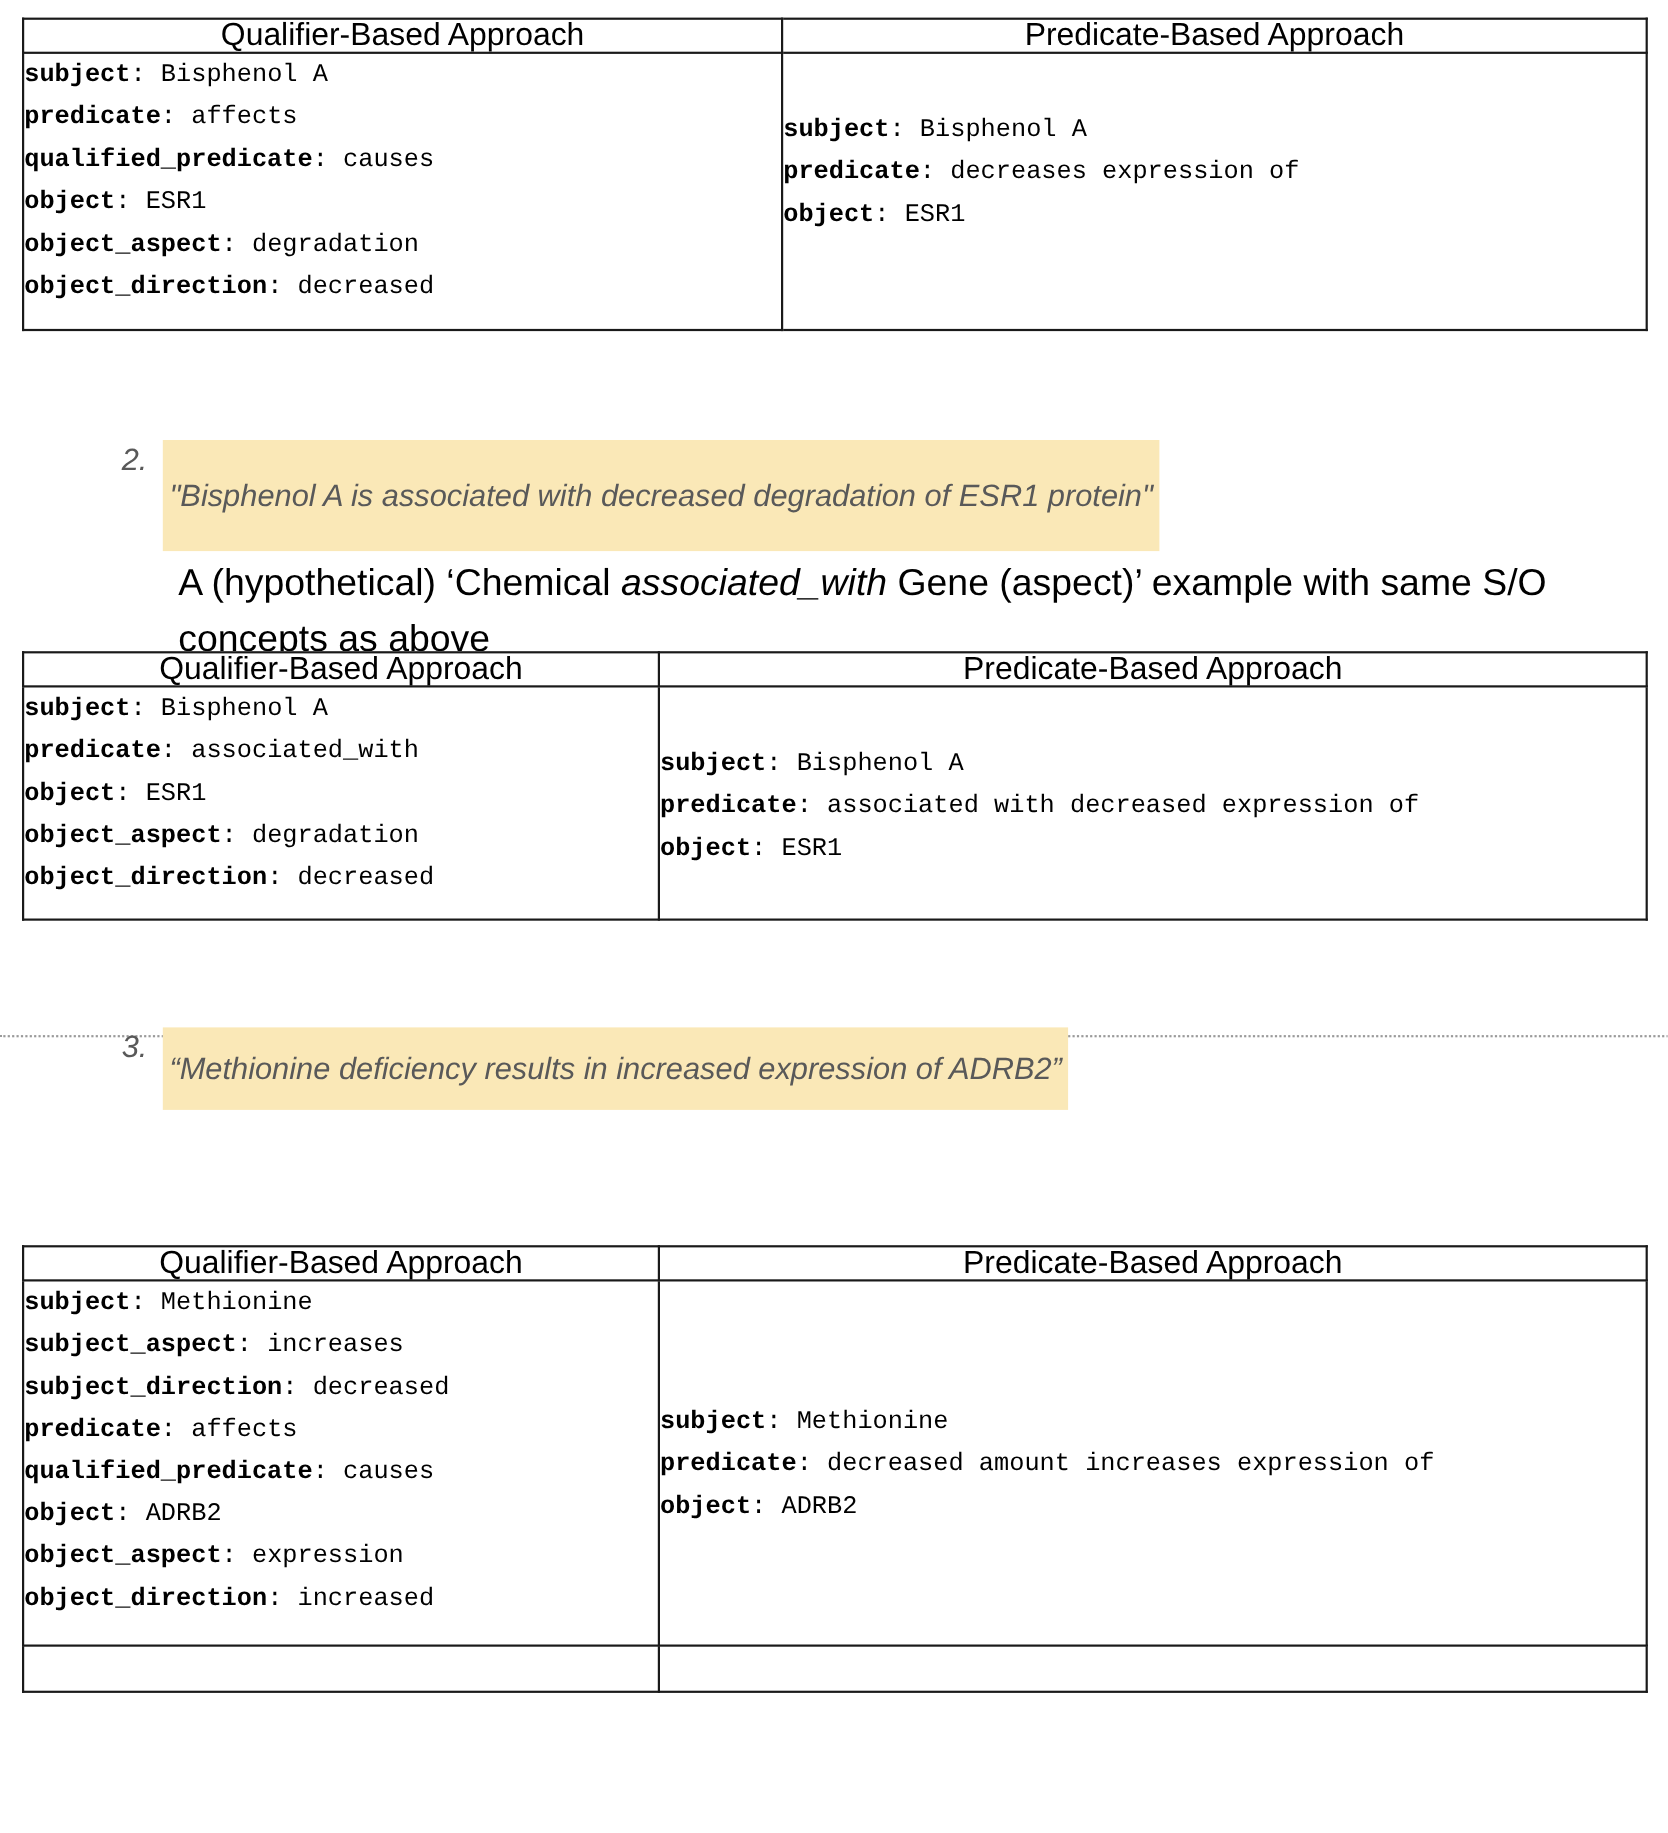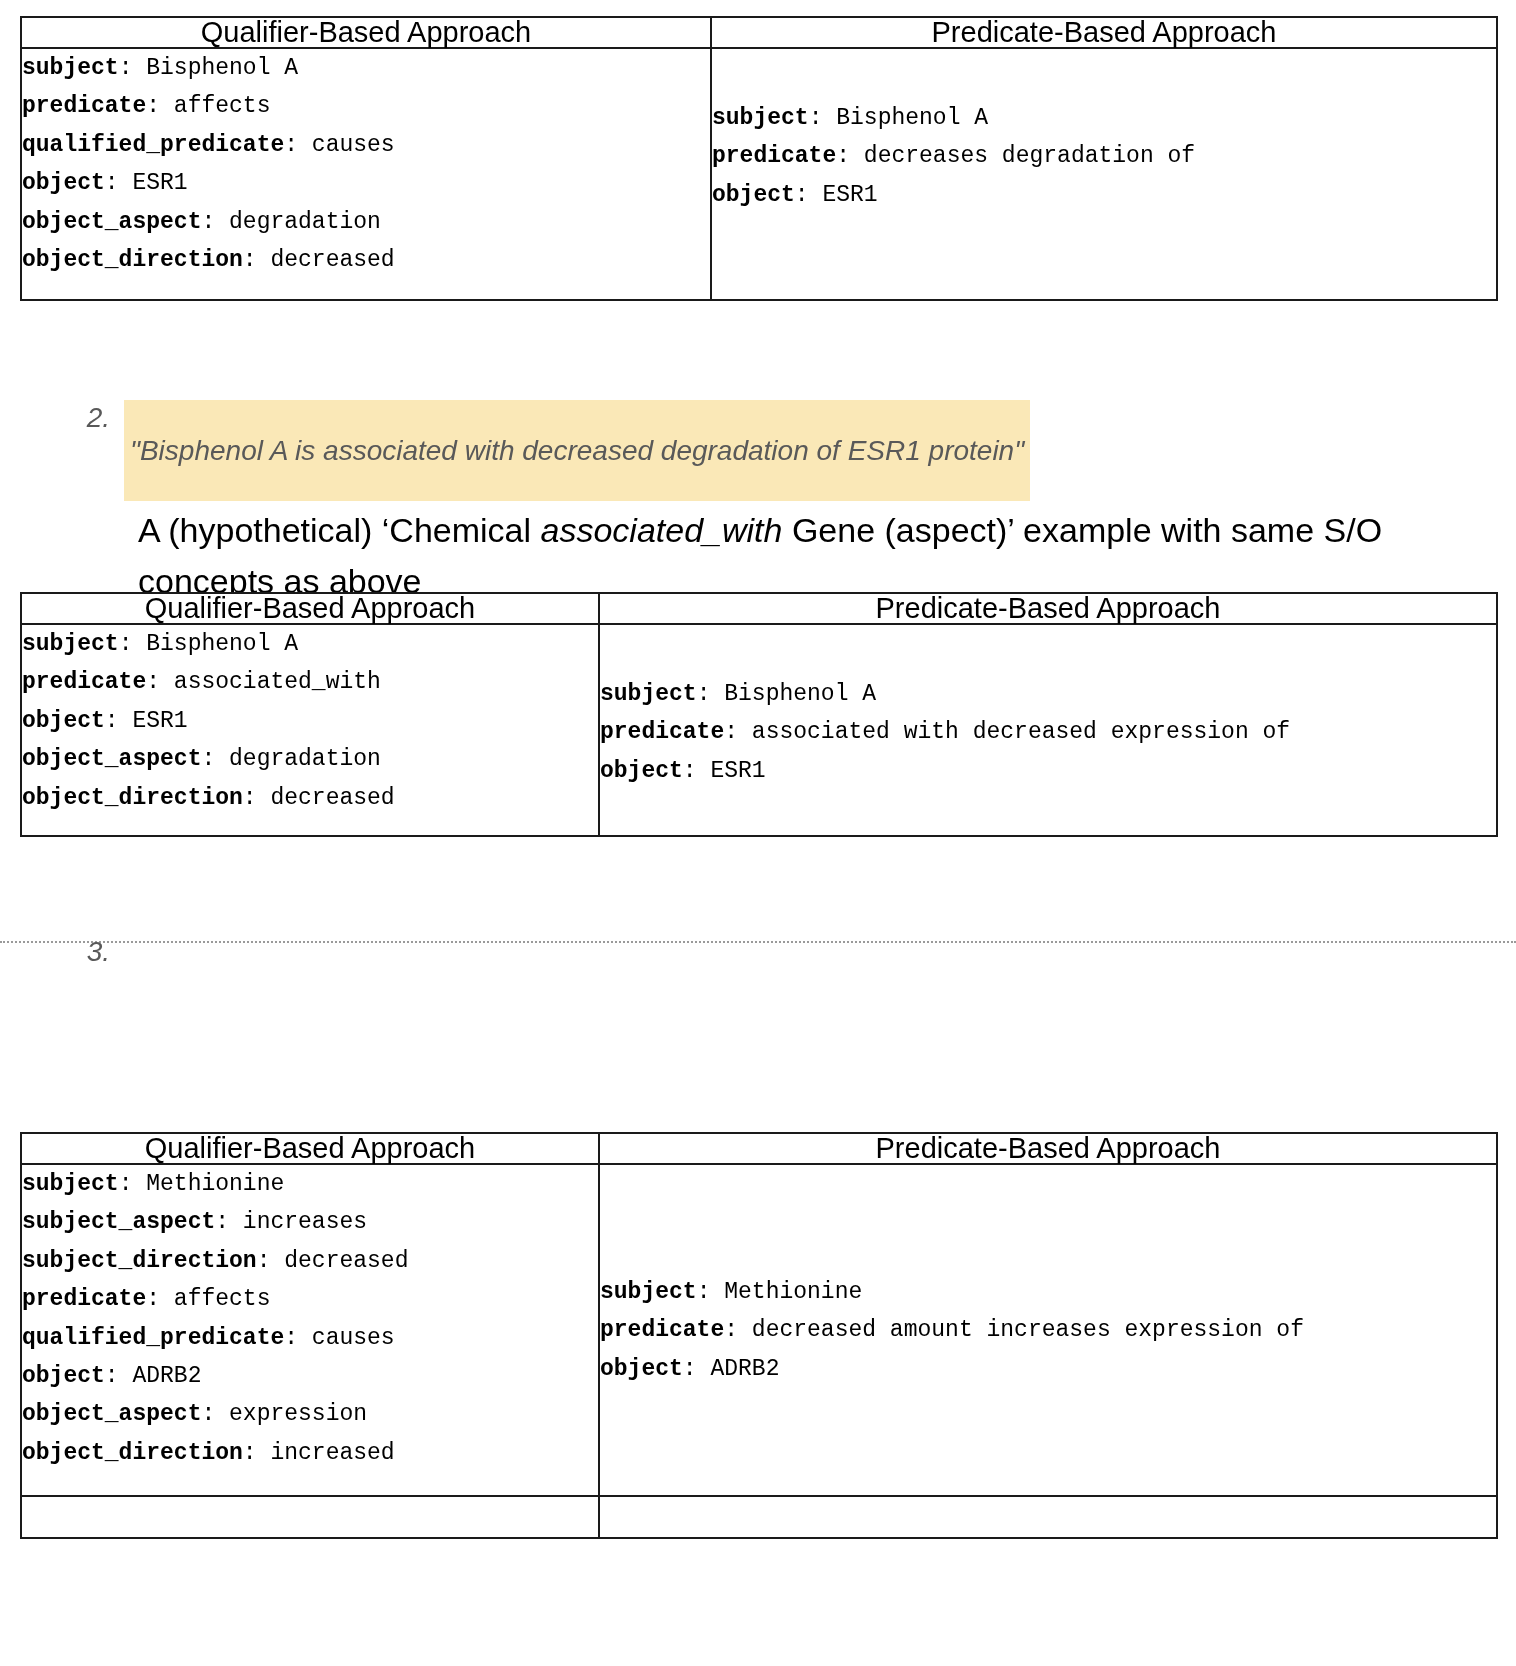--- a/index.html
+++ b/index.html
@@ -98,21 +98,21 @@
   .item-desc em { font-style: italic; }
 
   .divider-dotted {
     border: none;
     border-top: 2px dotted #9a9a9a;
     margin: 0;
     width: 100%;
   }
 
   
-  .abs { position: absolute; }
+  .abs { position: absolute; padding-left: 24px; }
 </style>
 </head>
 <body>
 
 <div class="page">
 
   <table class="cmp-table abs" style="left:20px; top:16px; width:1476px;">
     <colgroup>
         <col style="width:690px">
         <col style="width:786px">
@@ -126,21 +126,21 @@
       <td class="cmp-body" style="height:250px">
         <div class="kv"><span class="k">subject</span><span class="v">: </span><span class="v">Bisphenol A</span></div>
         <div class="kv"><span class="k">predicate</span><span class="v">: </span><span class="v">affects</span></div>
         <div class="kv"><span class="k">qualified_predicate</span><span class="v">: </span><span class="v">causes</span></div>
         <div class="kv"><span class="k">object</span><span class="v">: </span><span class="v">ESR1</span></div>
         <div class="kv"><span class="k">object_aspect</span><span class="v">: </span><span class="v">degradation</span></div>
         <div class="kv"><span class="k">object_direction</span><span class="v">: </span><span class="v">decreased</span></div>
       </td>
       <td class="cmp-body pad-top">
         <div class="kv"><span class="k">subject</span><span class="v">: </span><span class="v">Bisphenol A</span></div>
-        <div class="kv"><span class="k">predicate</span><span class="v">: </span><span class="v">decreases degradation of</span></div>
+        <div class="kv"><span class="k">predicate</span><span class="v">: </span><span class="v">decreases expression of</span></div>
         <div class="kv"><span class="k">object</span><span class="v">: </span><span class="v">ESR1</span></div>
       </td>
     </tr>
   </tbody>
     </table>
 
   <div class="item abs" style="left:78px; top:400px; width:1430px;">
     <div class="item-row">
       <div class="item-num">2.</div>
       <div class="item-quote">"Bisphenol A is associated with decreased degradation of ESR1 protein"</div>
@@ -173,20 +173,21 @@
       </td>
     </tr>
   </tbody>
     </table>
 
   <hr class="divider-dotted abs" style="left:0px; top:941px; width:1516px;">
 
   <div class="item abs" style="left:78px; top:934px; width:1430px;">
     <div class="item-row">
       <div class="item-num">3.</div>
+      <div class="item-quote" style="padding:20px 6px 20px 6px;">“Methionine deficiency results in increased expression of ADRB2”</div>
     </div>
   </div>
 
   <table class="cmp-table abs" style="left:20px; top:1132px; width:1476px;">
     <colgroup>
         <col style="width:578px">
         <col style="width:898px">
       </colgroup>
     <tbody>
         <tr>

